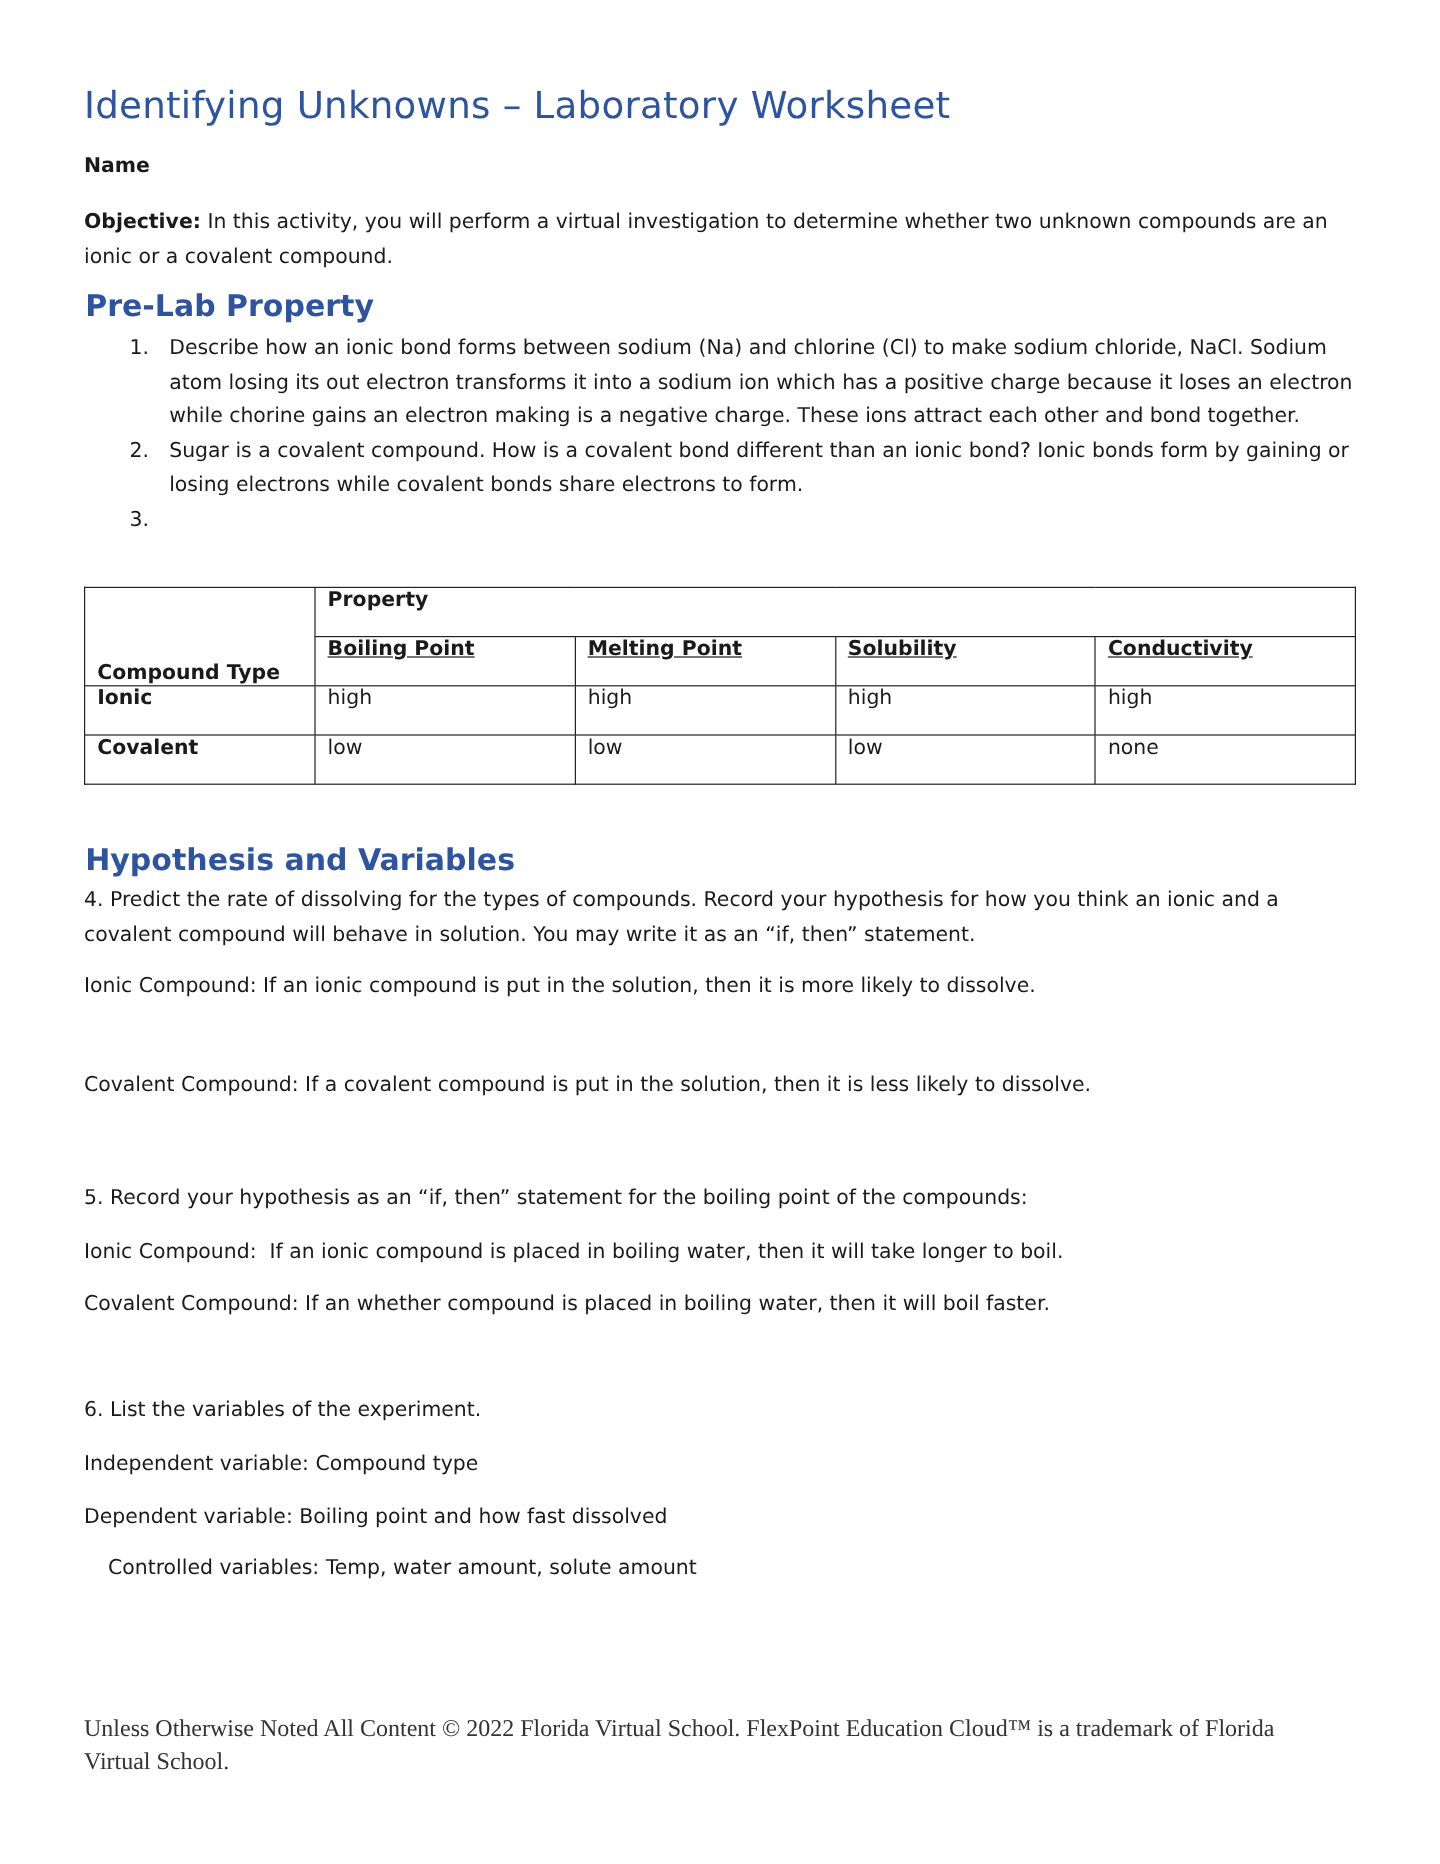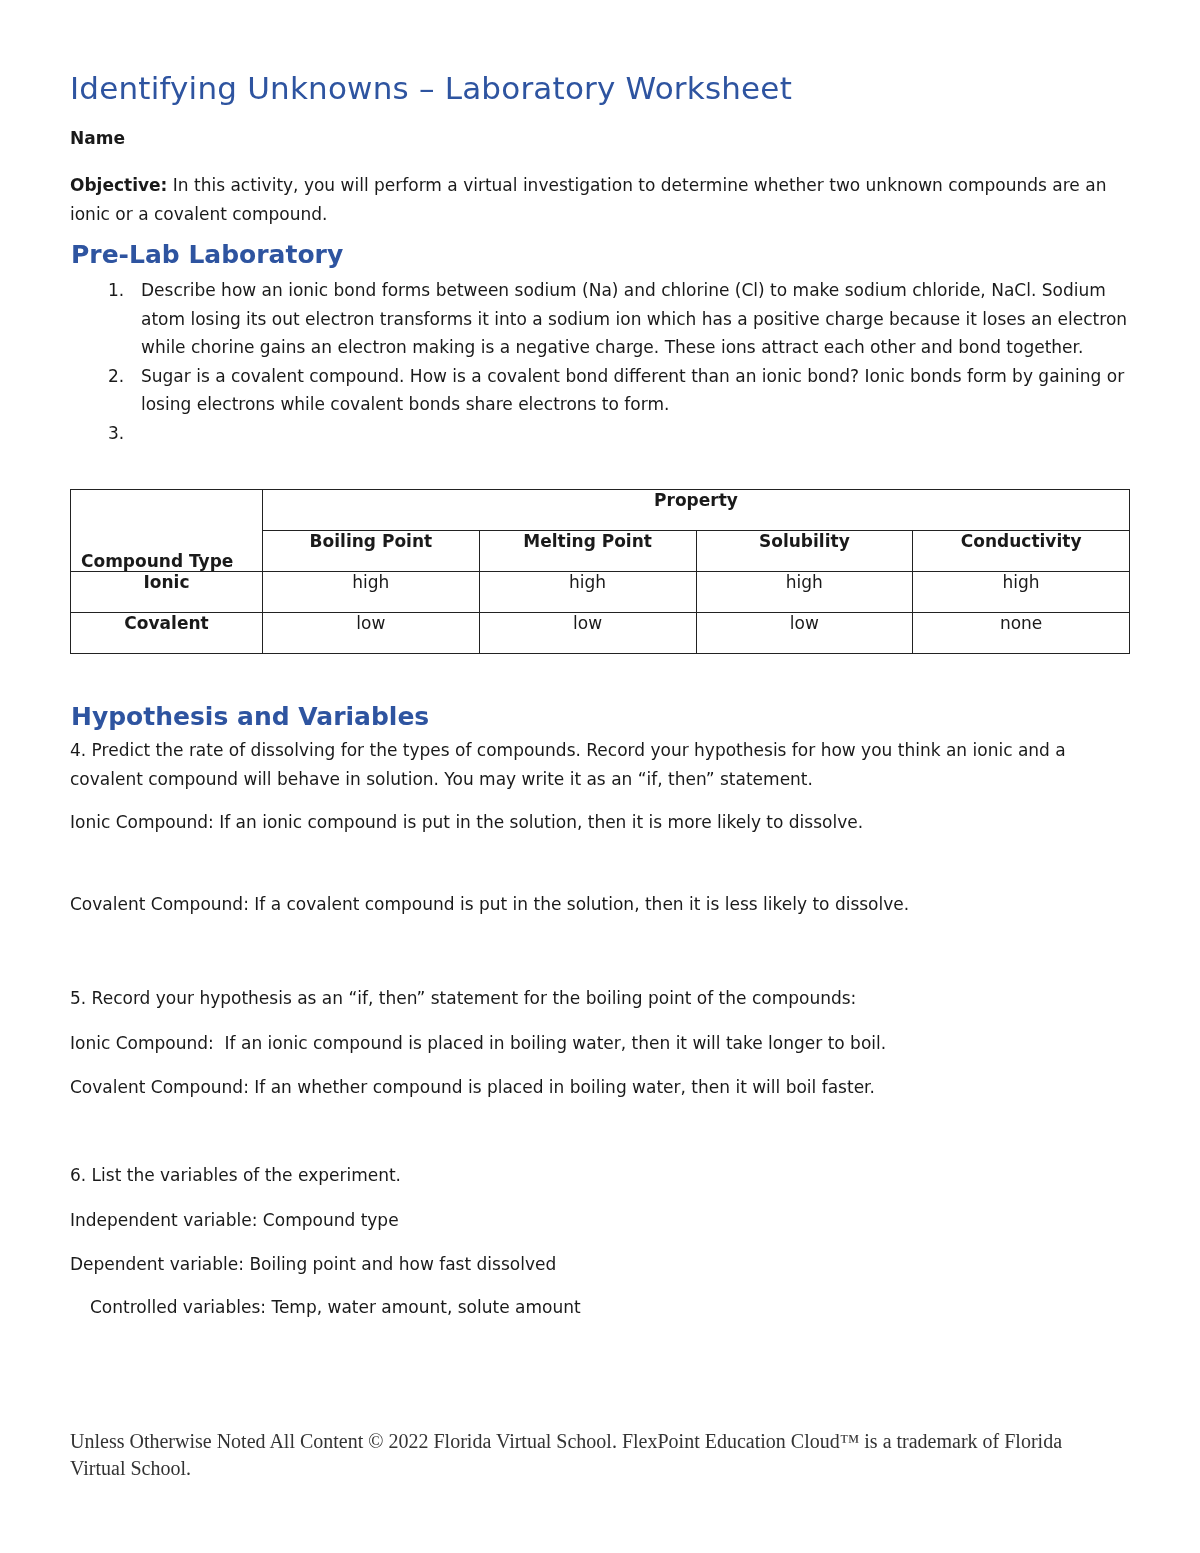--- a/index.html
+++ b/index.html
@@ -78,27 +78,27 @@
     }
     table.props {
       border-collapse: collapse;
       width: 1060px;
       font-size: 17px;
       table-layout: fixed;
     }
     table.props td, table.props th {
       border: 1.5px solid #222;
       padding: 0 10px;
-      text-align: center;
+      text-align: left;
       vertical-align: top;
       font-weight: normal;
     }
     table.props th { font-weight: bold; }
     .row-prop th { height: 40px; vertical-align: middle; text-align: center; }
-    .row-head th { height: 40px; vertical-align: middle; }
+    .row-head th { height: 40px; vertical-align: middle; text-decoration: underline; }
     .row-data td, .row-data th { height: 40px; padding-top: 4px; }
     .col-type { width: 192px; }
 
     .para {
       left: 0;
       width: 1062px;
       font-size: 17px;
       line-height: 28.5px;
       margin: 0;
     }
@@ -116,21 +116,21 @@
 <body>
 
 <div class="page">
 
   <h1 class="abs title">Identifying Unknowns – Laboratory Worksheet</h1>
 
   <p class="abs name-label">Name</p>
 
   <p class="abs objective"><b>Objective:</b><span> In this activity, you will perform a virtual investigation to determine whether two unknown compounds are an ionic or a covalent compound.</span></p>
 
-  <h2 class="abs section-h h-prelab">Pre-Lab Laboratory</h2>
+  <h2 class="abs section-h h-prelab">Pre-Lab Property</h2>
 
   <ol class="abs qlist">
     <li>
       <span class="num">1.</span>
       <span>Describe how an ionic bond forms between sodium (Na) and chlorine (Cl) to make sodium chloride, NaCl.</span>
       <span>Sodium atom losing its out electron transforms it into a sodium ion which has a positive charge because it loses an electron while chorine gains an electron making is a negative charge. These ions attract each other and bond together.</span>
     </li>
     <li>
       <span class="num">2.</span>
       <span>Sugar is a covalent compound. How is a covalent bond different than an ionic bond?</span>

